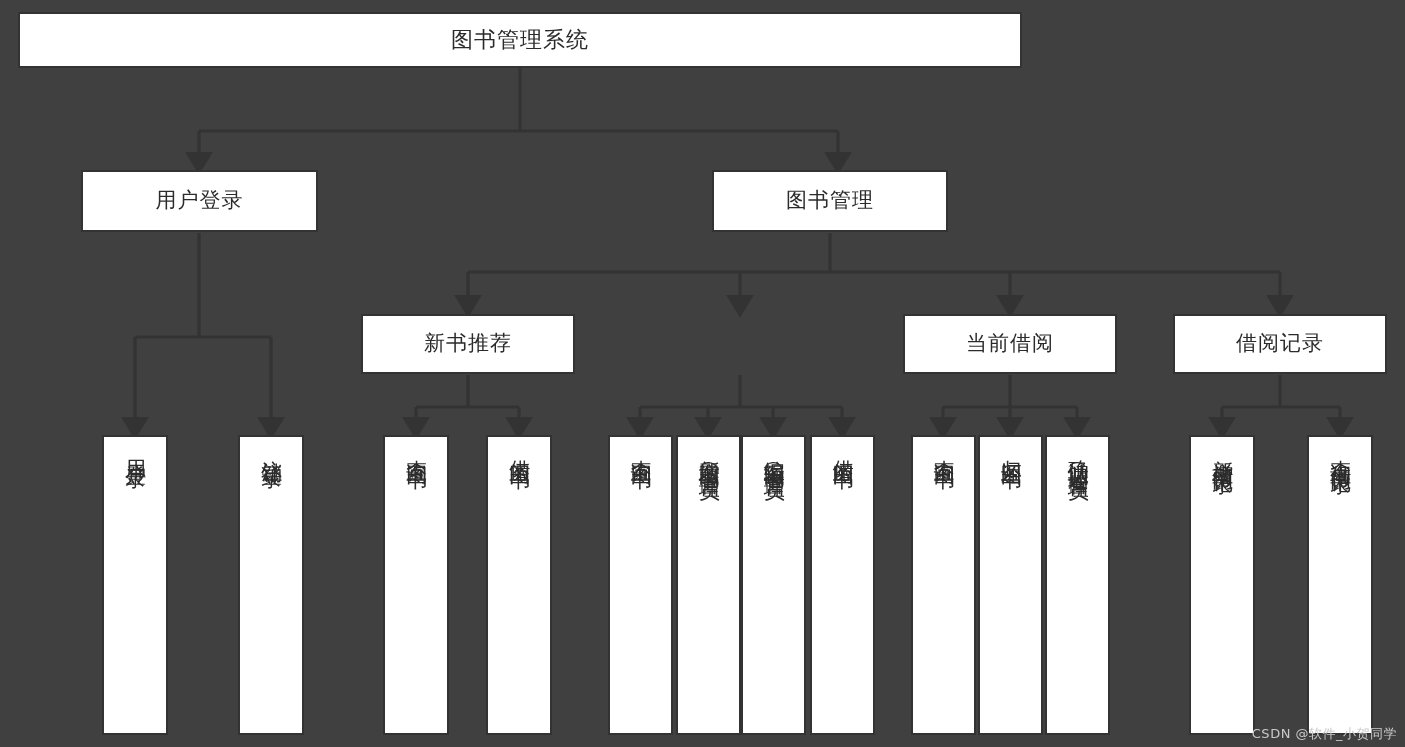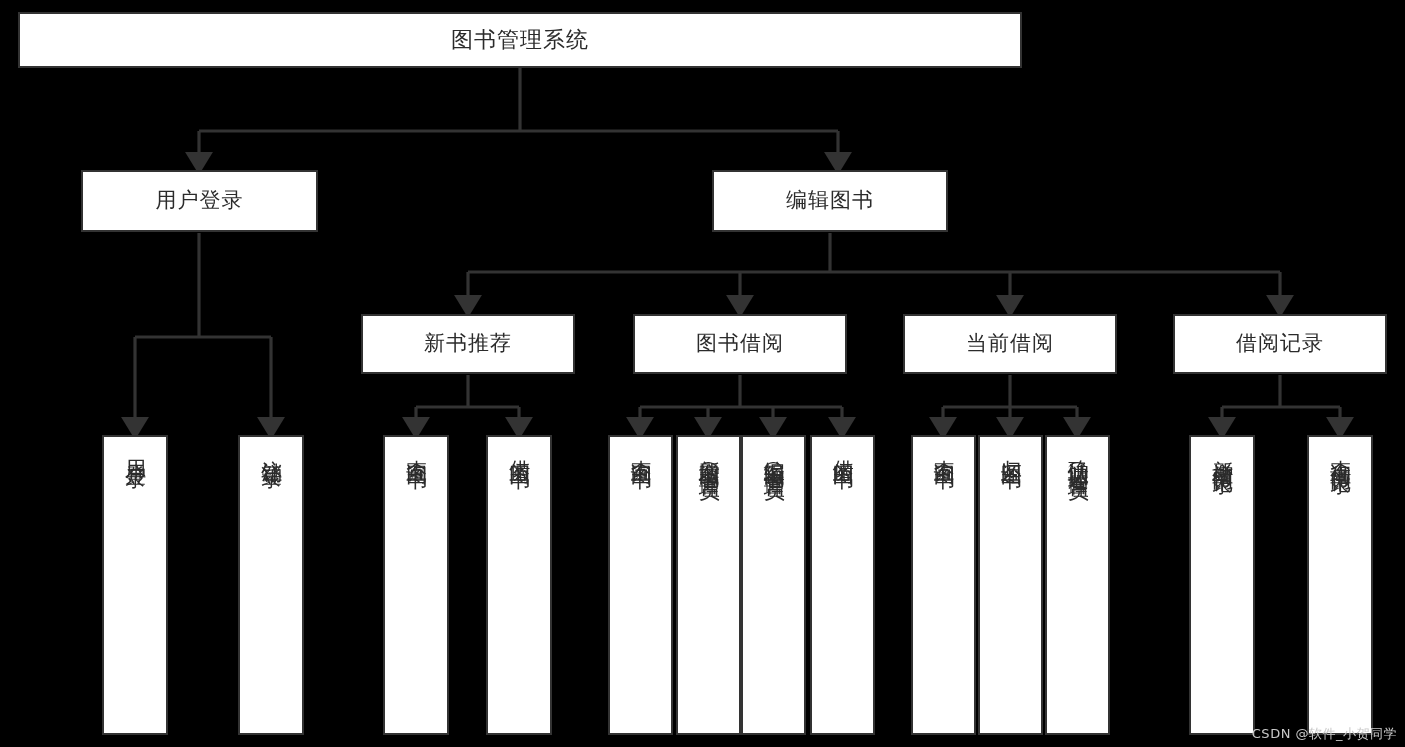--- a/index.html
+++ b/index.html
@@ -10,21 +10,21 @@
   body {
     width: 1405px;
     height: 747px;
     font-family: "DejaVu Sans", "Liberation Sans", sans-serif;
     overflow: hidden;
   }
   #diagram-root {
     position: relative;
     width: 1405px;
     height: 747px;
-    background: #000000;
+    background: #404040;
   }
   #edges-layer {
     position: absolute;
     left: 0;
     top: 0;
     width: 1405px;
     height: 747px;
     pointer-events: none;
   }
   .node {
@@ -124,28 +124,25 @@
   </svg>
 
   <div class="node node-h node-root" style="left:18px; top:12px; width:1004px; height:56px;">
     <span class="node-label">图书管理系统</span>
   </div>
 
   <div class="node node-h" style="left:81px; top:170px; width:237px; height:62px;">
     <span class="node-label">用户登录</span>
   </div>
   <div class="node node-h" style="left:712px; top:170px; width:236px; height:62px;">
-    <span class="node-label">编辑图书</span>
+    <span class="node-label">图书管理</span>
   </div>
 
   <div class="node node-h" style="left:361px; top:314px; width:214px; height:60px;">
     <span class="node-label">新书推荐</span>
-  </div>
-  <div class="node node-h" style="left:633px; top:314px; width:214px; height:60px;">
-    <span class="node-label">图书借阅</span>
   </div>
   <div class="node node-h" style="left:903px; top:314px; width:214px; height:60px;text-align:right;">
     <span class="node-label">当前借阅</span>
   </div>
   <div class="node node-h" style="left:1173px; top:314px; width:214px; height:60px;">
     <span class="node-label">借阅记录</span>
   </div>
 
   <div class="node node-v" style="left:102px; top:435px; width:66px; height:300px;">
     <span class="node-label">用户登录</span>

